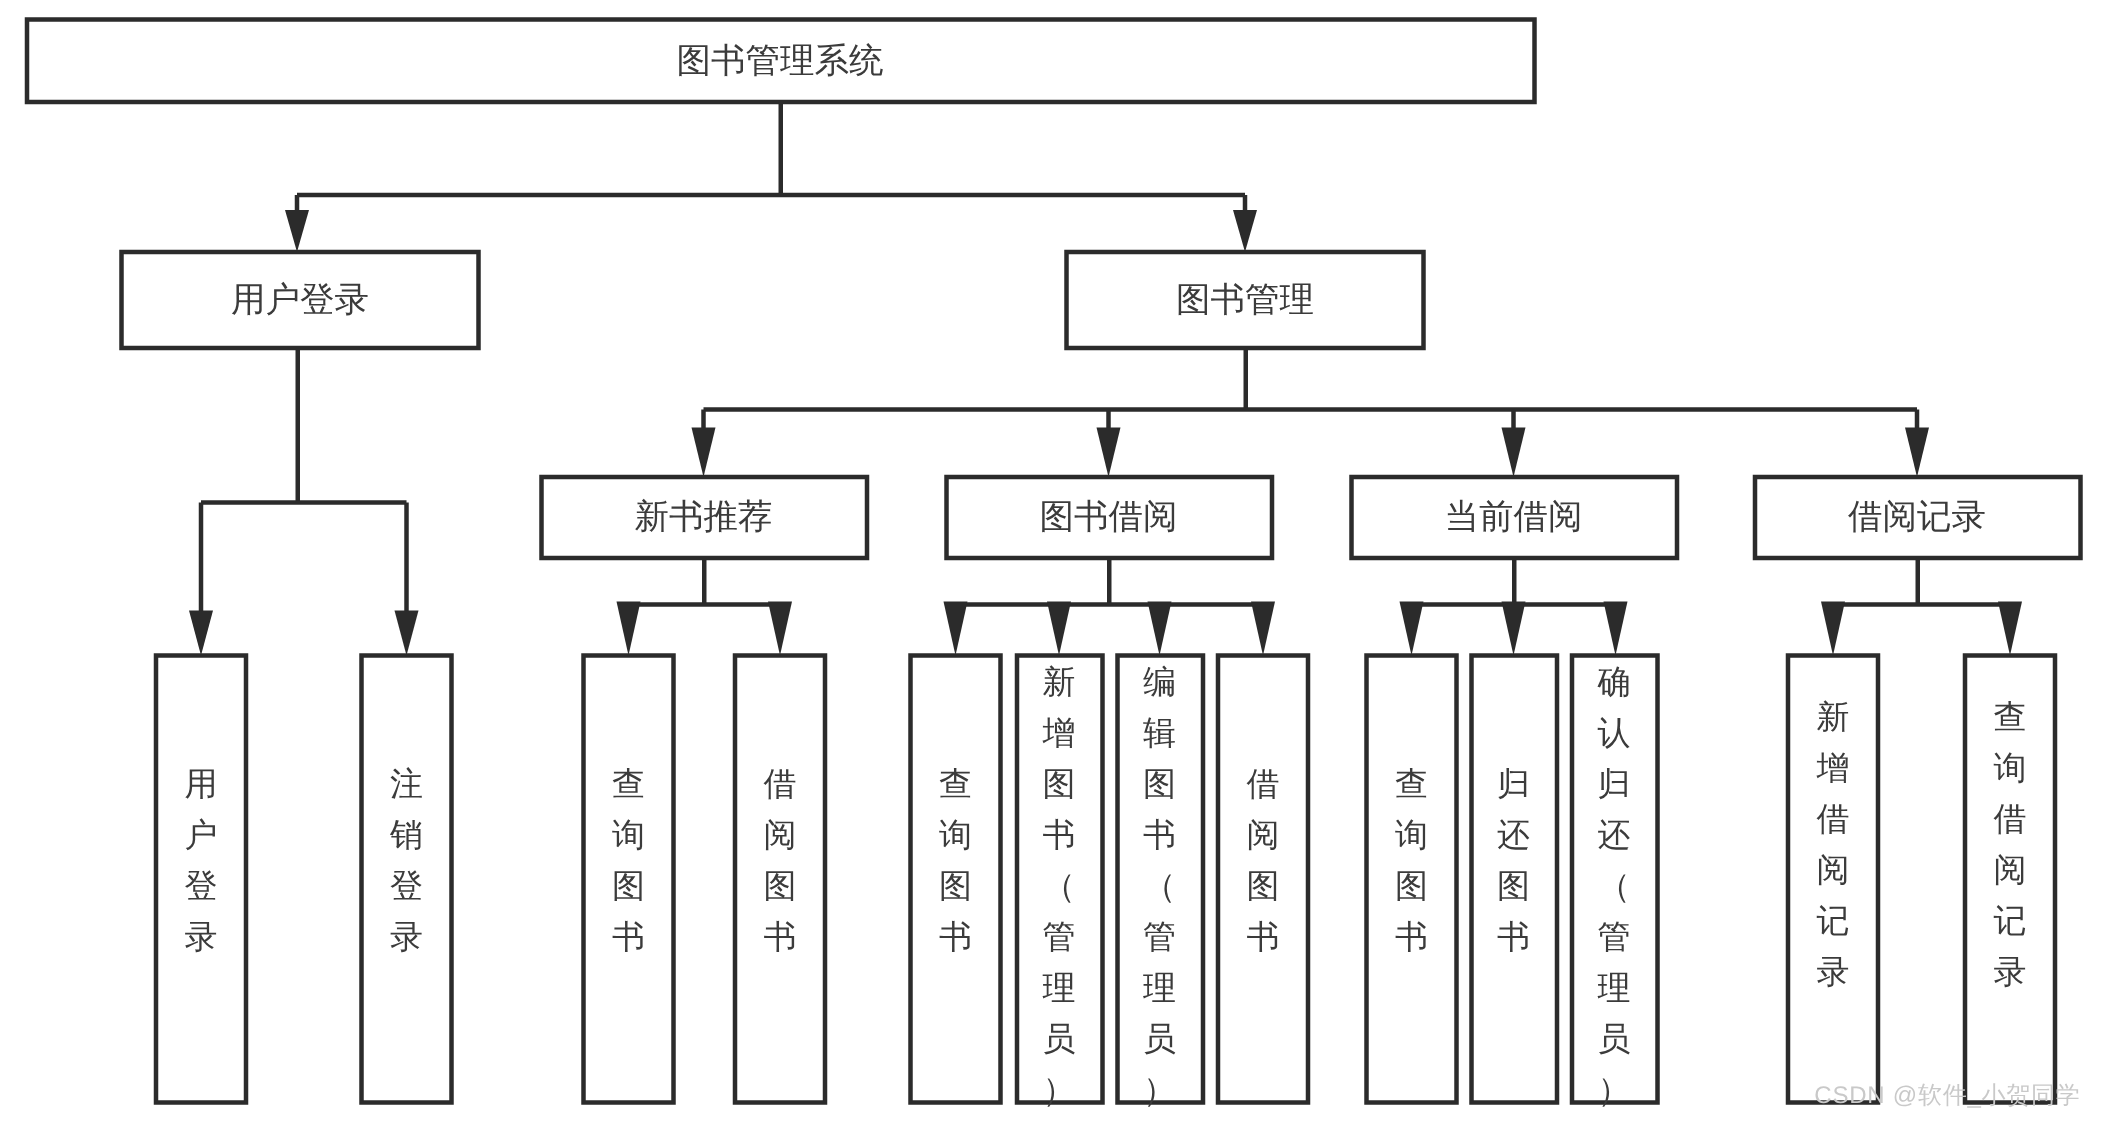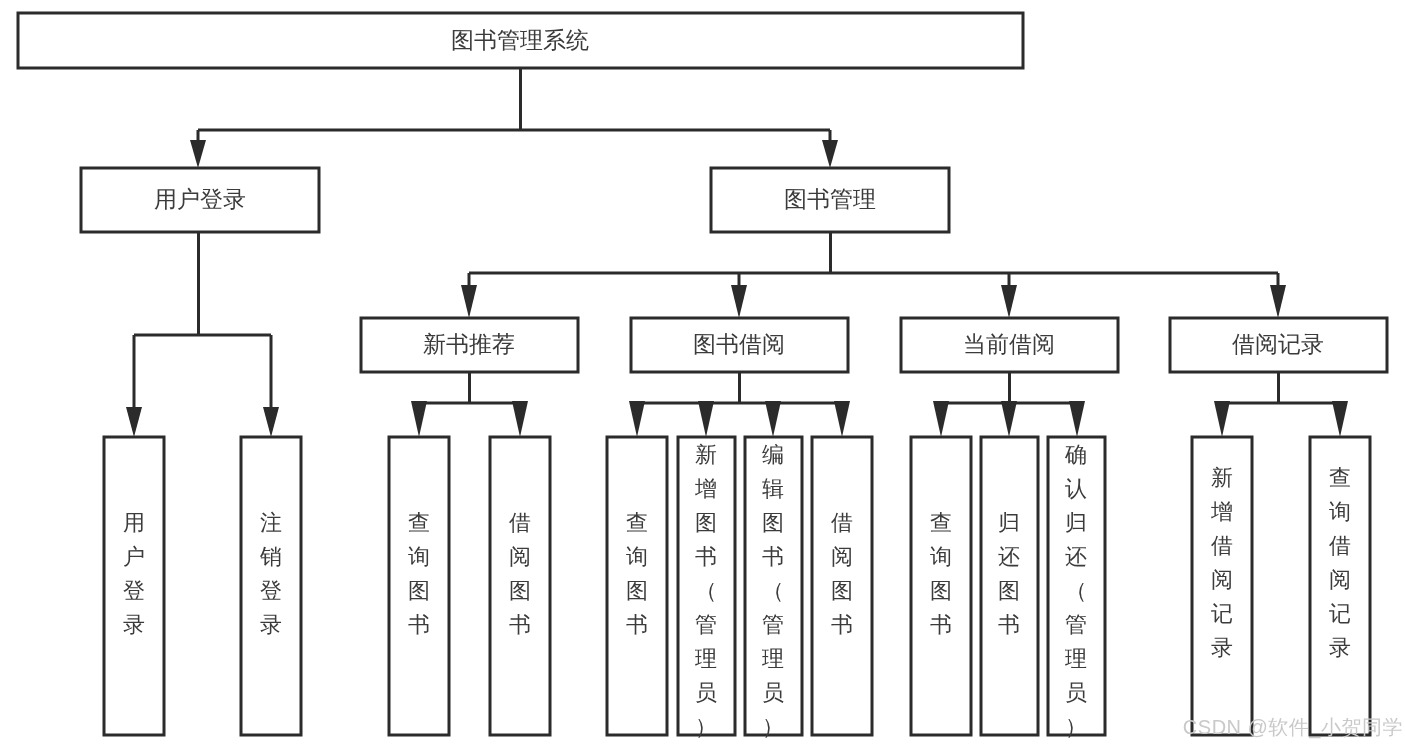--- a/index.html
+++ b/index.html
@@ -50,24 +50,24 @@
     dominant-baseline: middle;
   }
   .node-label-v {
     font-family: "Liberation Sans", "DejaVu Sans", sans-serif;
     font-size: 22px;
     fill: #3b3b3b;
     text-anchor: middle;
   }
   .watermark-text {
     position: absolute;
-    right: 2px;
+    right: 18px;
     bottom: 6px;
     font-family: "Liberation Sans", "DejaVu Sans", sans-serif;
-    font-size: 20px;
+    font-size: 16px;
     color: #c9c9c9;
     white-space: nowrap;
     letter-spacing: 0.5px;
   }
 </style>
 </head>
 <body>
 
 <div id="diagram-root">
   <svg class="flow" viewBox="0 0 1405 747" xmlns="http://www.w3.org/2000/svg">

